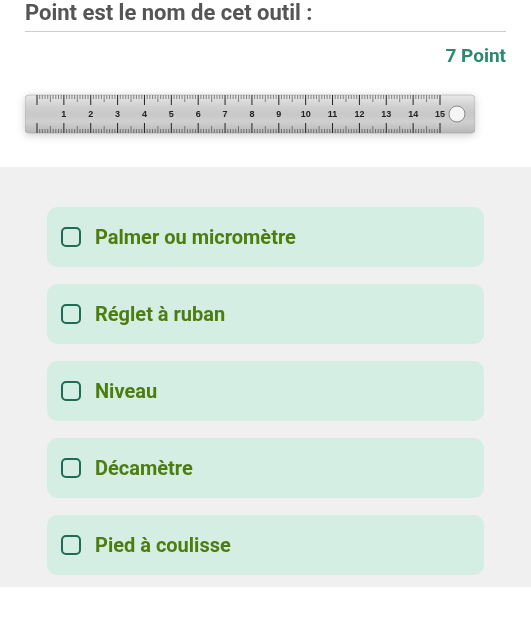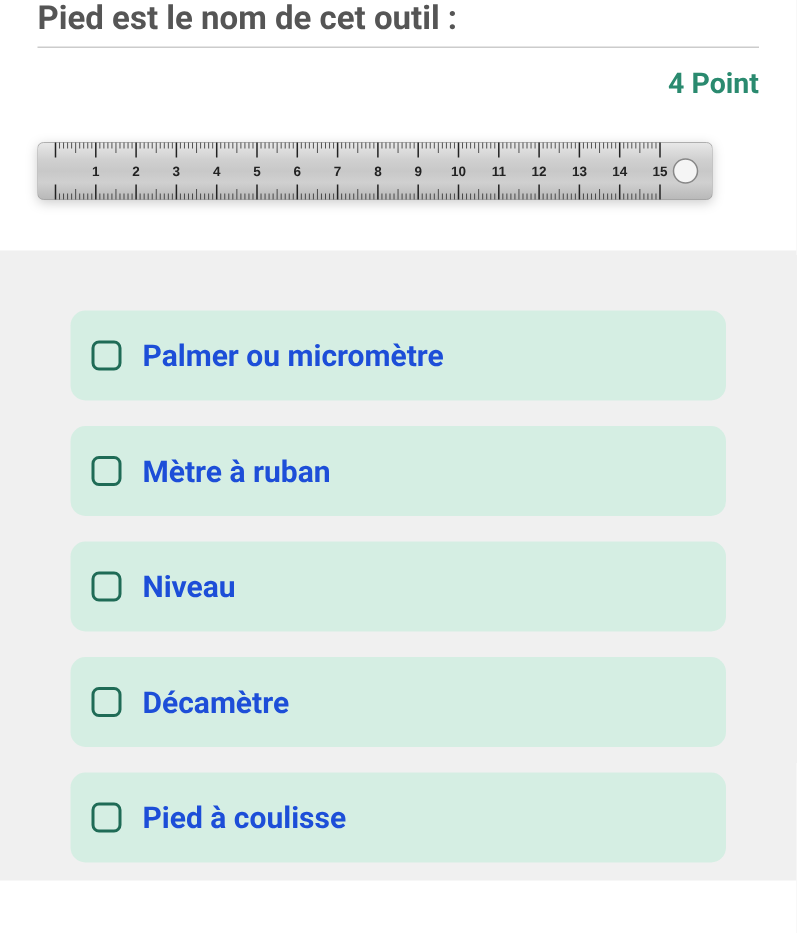--- a/index.html
+++ b/index.html
@@ -74,30 +74,30 @@
       height: 20px;
       border: 2.5px solid #1f6b56;
       border-radius: 5px;
       margin-right: 14px;
       flex-shrink: 0;
     }
     
     .answer-label {
       font-size: 20px;
       font-weight: 700;
-      color: #1d4ed8;
+      color: #4d7c0f;
     }
   </style>
 </head>
 <body>
 
 <div class="header-section">
-  <h1 class="question-title">Pied est le nom de cet outil :</h1>
+  <h1 class="question-title">Point est le nom de cet outil :</h1>
   <hr class="divider">
-  <div class="points">4 Point</div>
+  <div class="points">7 Point</div>
 </div>
 
 <div class="image-area">
   <svg class="ruler-svg" viewBox="0 0 450 55">
     <defs>
       <linearGradient id="metalGrad" x1="0%" y1="0%" x2="0%" y2="100%">
         <stop offset="0%" stop-color="#e8e8e8"></stop>
         <stop offset="30%" stop-color="#d0d0d0"></stop>
         <stop offset="50%" stop-color="#c8c8c8"></stop>
         <stop offset="70%" stop-color="#d0d0d0"></stop>
@@ -435,21 +435,21 @@
   </svg>
 </div>
 
 <div class="answers-section">
   <div class="answer-option">
     <div class="checkbox"></div>
     <span class="answer-label">Palmer ou micromètre</span>
   </div>
   <div class="answer-option">
     <div class="checkbox"></div>
-    <span class="answer-label">Mètre à ruban</span>
+    <span class="answer-label">Réglet à ruban</span>
   </div>
   <div class="answer-option">
     <div class="checkbox"></div>
     <span class="answer-label">Niveau</span>
   </div>
   <div class="answer-option">
     <div class="checkbox"></div>
     <span class="answer-label">Décamètre</span>
   </div>
   <div class="answer-option">

